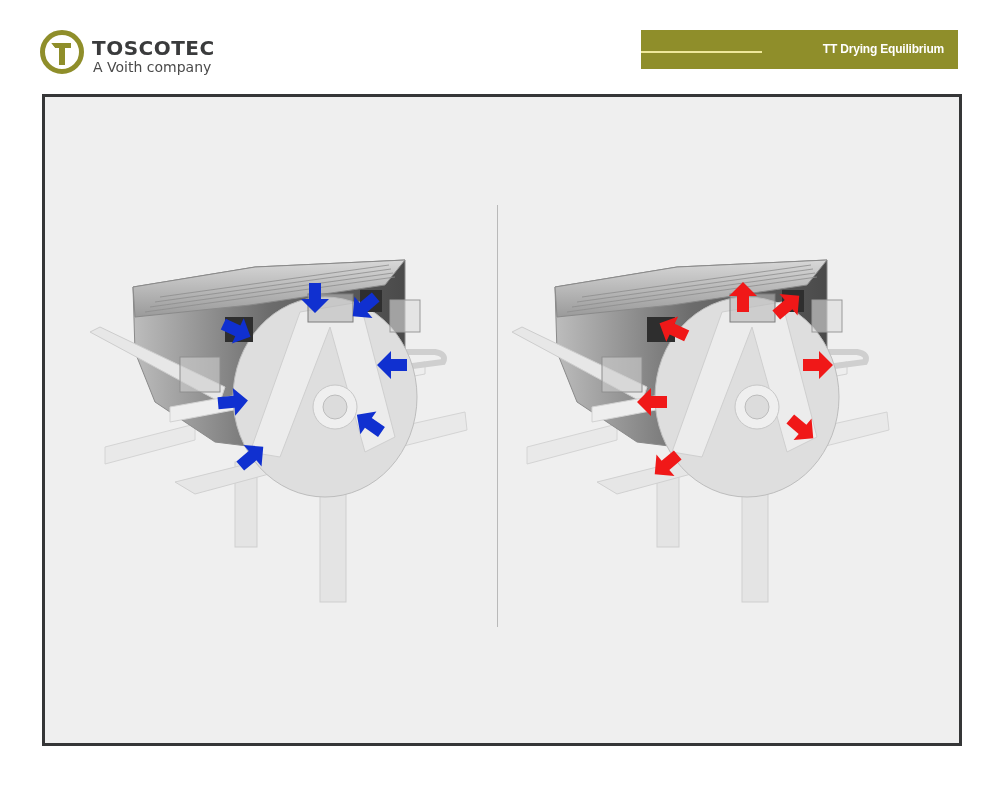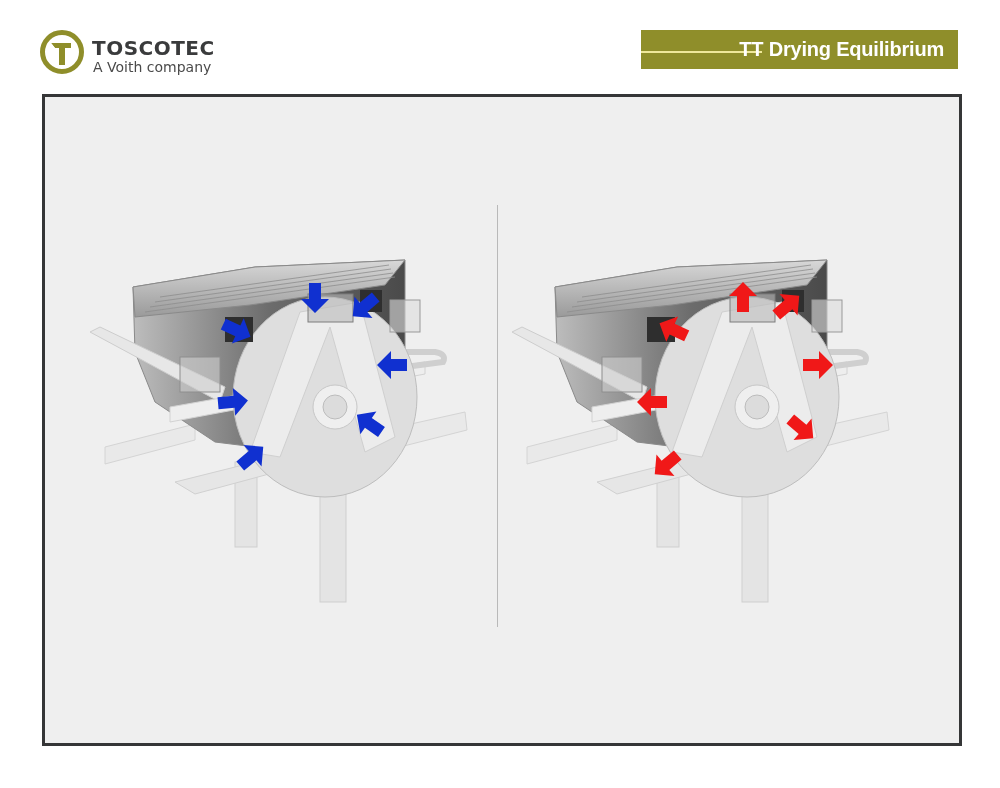--- a/index.html
+++ b/index.html
@@ -17,21 +17,21 @@
     position: absolute; left: 53px; top: 31px; font-size: 14px; color: #4a4a4a; line-height: 13px;
   }
   .banner {
     position: absolute; left: 641px; top: 30px; width: 317px; height: 39px; background: #8f8e2a;
   }
   .banner-line {
     position: absolute; left: 0; top: 21px; width: 121px; height: 2px; background: #efe89a;
   }
   .banner-title {
     position: absolute; right: 14px; top: 9px; color: #ffffff; font-weight: bold;
-    font-size: 20px; line-height: 20px; letter-spacing: -0.2px;
+    font-size: 12px; line-height: 20px; letter-spacing: -0.2px;
     font-family: "Liberation Sans", sans-serif;
   }
   .frame {
     position: absolute; left: 42px; top: 94px; width: 914px; height: 646px;
     border: 3px solid #353637; background: #efefef;
   }
   .panel { position: absolute; top: 105px; width: 420px; height: 420px; }
   .panel-left { left: 30px; }
   .panel-right { left: 452px; }
   .divider {

